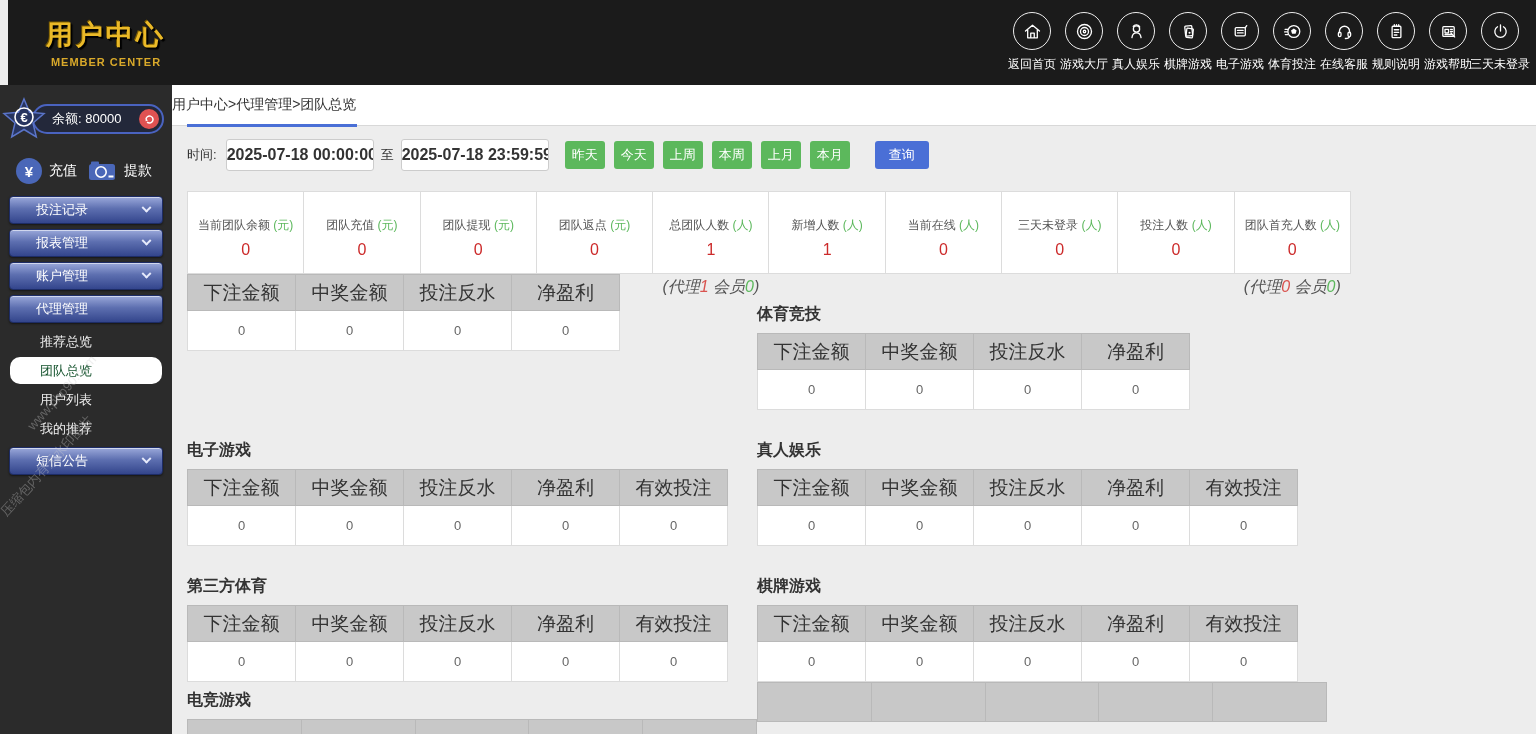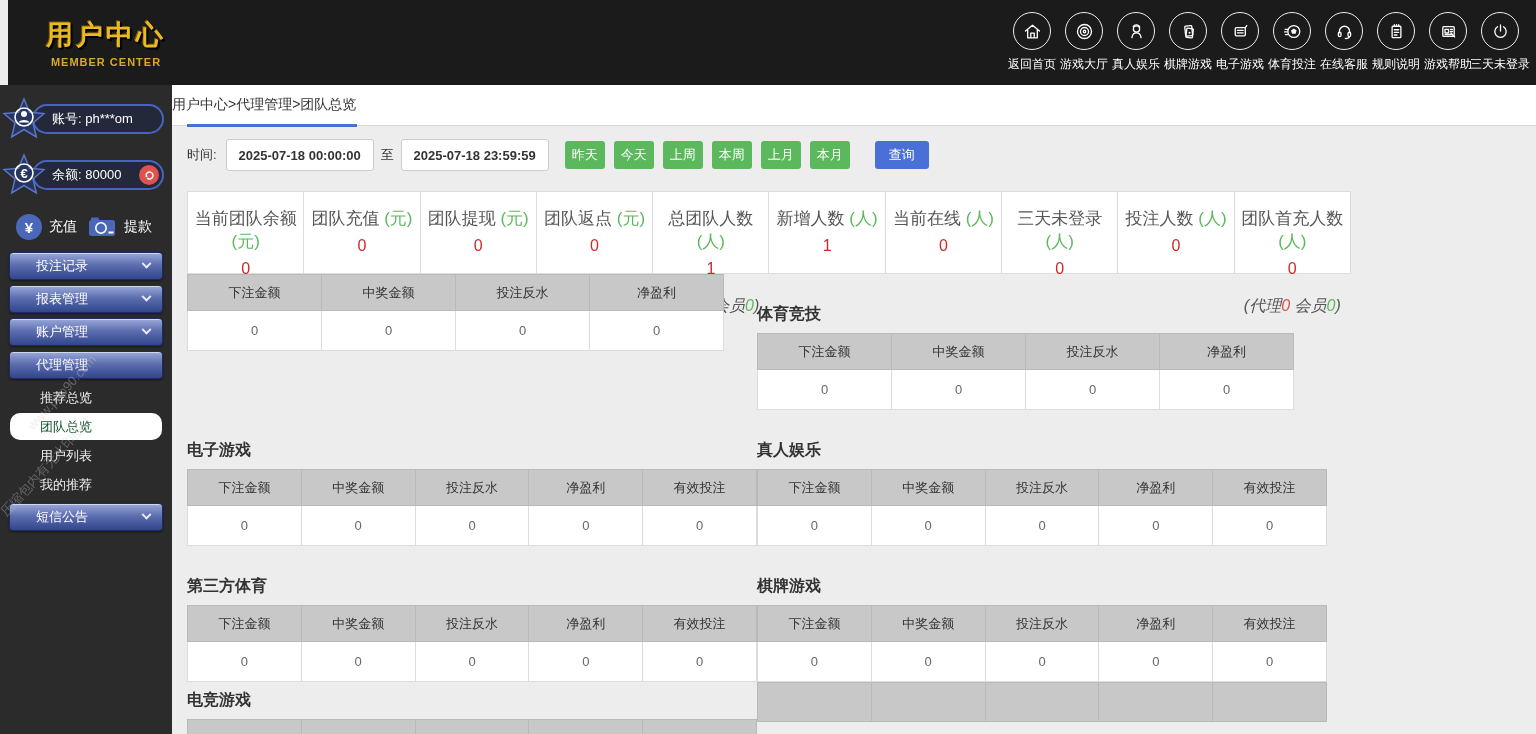--- a/index.html
+++ b/index.html
@@ -45,42 +45,42 @@
 
   
   .main{position:absolute;left:172px;top:85px;right:0;bottom:0;background:#ededed;overflow:hidden;}
   .crumb{height:41px;background:#fff;border-bottom:1px solid #d8d8d8;display:flex;align-items:center;
     position:relative;font-size:14px;color:#333;}
   .crumb-underline{position:absolute;left:15px;bottom:-2px;width:170px;height:3px;background:#4a6fd6;}
   .content{padding:13px 0 0 15px;}
   .filter-row{display:flex;align-items:center;font-size:13px;color:#333;}
   .filter-label{margin-right:9px;}
   .date-input{width:148px;height:32px;border:1px solid #ccc;border-radius:3px;text-align:center;
-    font-size:13px;color:#333;font-weight:bold;background:#fff;font-family:inherit;}
+    font-size:16px;color:#333;font-weight:bold;background:#fff;font-family:inherit;}
   .to-label{margin:0 7px;}
   .qbtn{height:28px;padding:0 7px;background:#5cb85c;color:#fff;border:none;border-radius:3px;
     font-size:13px;cursor:pointer;margin-left:9px;font-family:inherit;}
   .qbtn.first{margin-left:16px;}
   .search-btn{height:28px;padding:0 14px;background:#4a6fd6;color:#fff;border:none;border-radius:3px;
     font-size:13px;cursor:pointer;margin-left:25px;font-family:inherit;}
 
   .stats{display:flex;width:1164px;margin-top:20px;background:#fff;border:1px solid #dcdcdc;}
   .stat{flex:1;border-right:1px solid #dcdcdc;text-align:center;height:81px;}
   .stat:last-child{border-right:none;}
-  .stat-label{margin-top:15px;font-size:17px;color:#555;}
+  .stat-label{margin-top:25px;font-size:12px;color:#555;}
   .unit{color:#5cb85c;}
   .stat-value{margin-top:7px;font-size:16px;color:#cc2a2a;}
   .stat-sub{margin-top:18px;font-size:16px;color:#555;font-style:italic;}
   .sub-red{color:#d9534f;} .sub-green{color:#5cb85c;}
 
   .tgrid{display:grid;grid-template-columns:570px 570px;}
   .ttl{margin:30px 0 8px;font-size:16px;font-weight:bold;color:#333;}
   .last-row .ttl{margin-top:8px;}
   table{border-collapse:collapse;}
-  th{width:134px;height:36px;background:#c8c8c8;border:1px solid #b9b9b9;font-weight:normal;font-size:13px;color:#333;}
+  th{width:108px;height:36px;background:#c8c8c8;border:1px solid #b9b9b9;font-weight:normal;font-size:19px;color:#333;}
   td{height:40px;border:1px solid #dcdcdc;background:#fff;text-align:center;font-size:13px;color:#666;}
   .hstrip{width:570px;height:40px;background:#c8c8c8;border:1px solid #b9b9b9;display:flex;}
   .hstrip i{flex:1;border-right:1px solid #b9b9b9;}
   .hstrip i:last-child{border-right:none;}
 </style>
 </head>
 <body>
 
 <div class="topbar">
   <div class="logo">
@@ -179,31 +179,20 @@
             <path d="M12 4.5v7"></path>
             <path d="M8.6 6.6a6.5 6.5 0 1 0 6.8 0"></path>
           </svg>
         </span>
       <span class="nav-label">三天未登录</span>
     </div>
   </div>
 </div>
 
 <div class="sidebar">
-  <div class="acct-row">
-    <svg class="star-badge" width="44" height="44" viewBox="0 0 44 44">
-      <polygon points="22,2 27.6,15.3 42,16.5 31,25.9 34.3,40 22,32.5 9.7,40 13,25.9 2,16.5 16.4,15.3" fill="#27345f" stroke="#5a74c8" stroke-width="1.5"></polygon>
-      <circle cx="22" cy="20" r="9" fill="none" stroke="#fff" stroke-width="1.6"></circle>
-      <circle cx="22" cy="17" r="3" fill="#fff"></circle>
-      <path d="M16.5 25.5c1-3.4 10-3.4 11 0z" fill="#fff"></path>
-    </svg>
-    <div class="pill">
-      <span>账号: ph***om</span>
-    </div>
-  </div>
   <div class="acct-row">
     <svg class="star-badge" width="44" height="44" viewBox="0 0 44 44">
       <polygon points="22,2 27.6,15.3 42,16.5 31,25.9 34.3,40 22,32.5 9.7,40 13,25.9 2,16.5 16.4,15.3" fill="#27345f" stroke="#5a74c8" stroke-width="1.5"></polygon>
       <circle cx="22" cy="20" r="9" fill="none" stroke="#fff" stroke-width="1.6"></circle>
       <text x="22" y="24.5" text-anchor="middle" font-size="13" font-weight="bold" fill="#fff">€</text>
     </svg>
     <div class="pill">
       <span>余额: 80000</span>
       <span class="refresh-btn">
         <svg width="13" height="13" viewBox="0 0 14 14">

